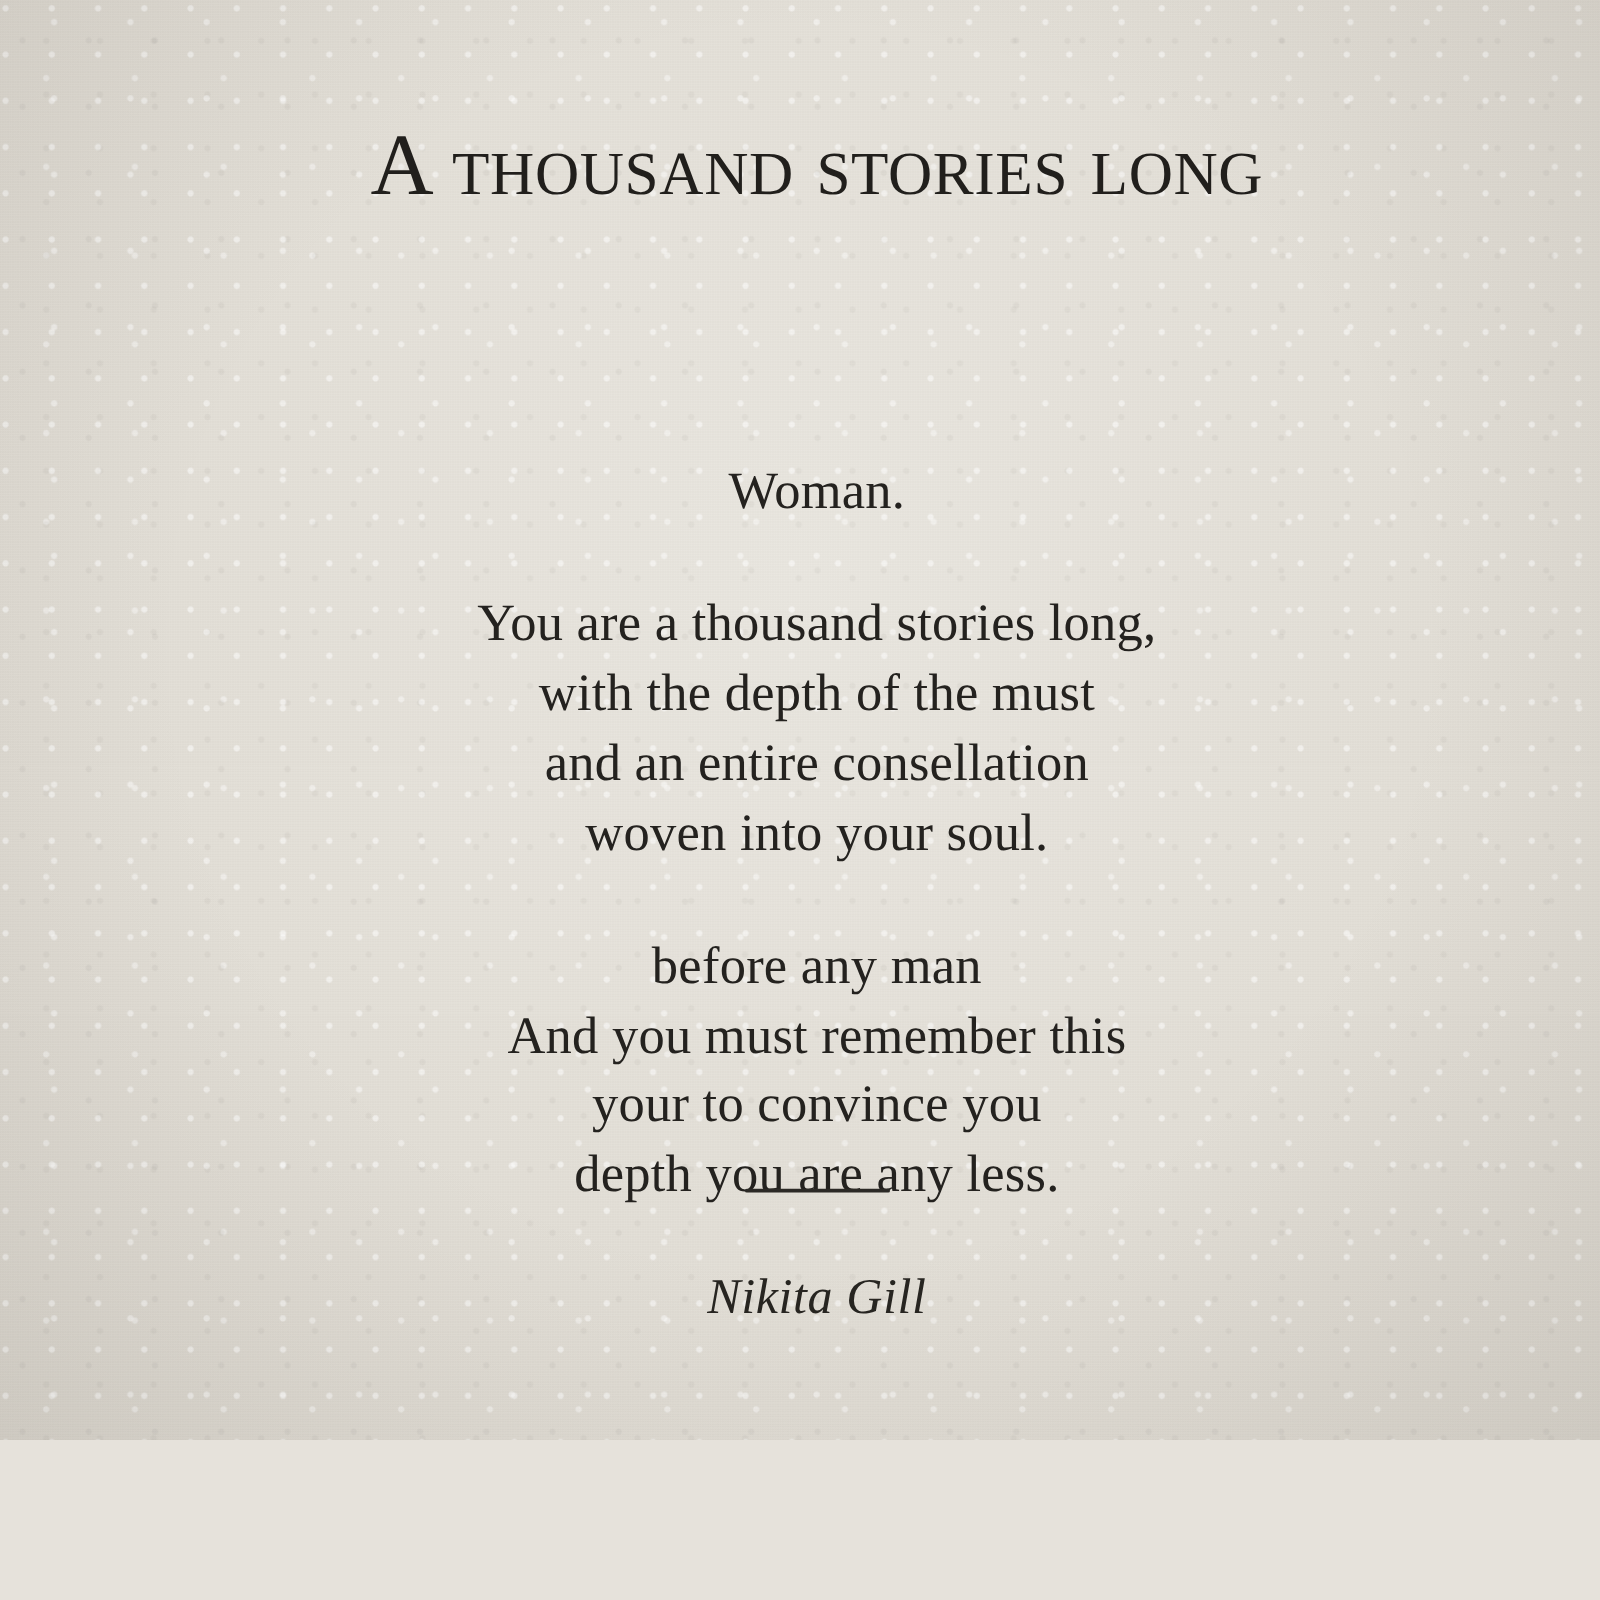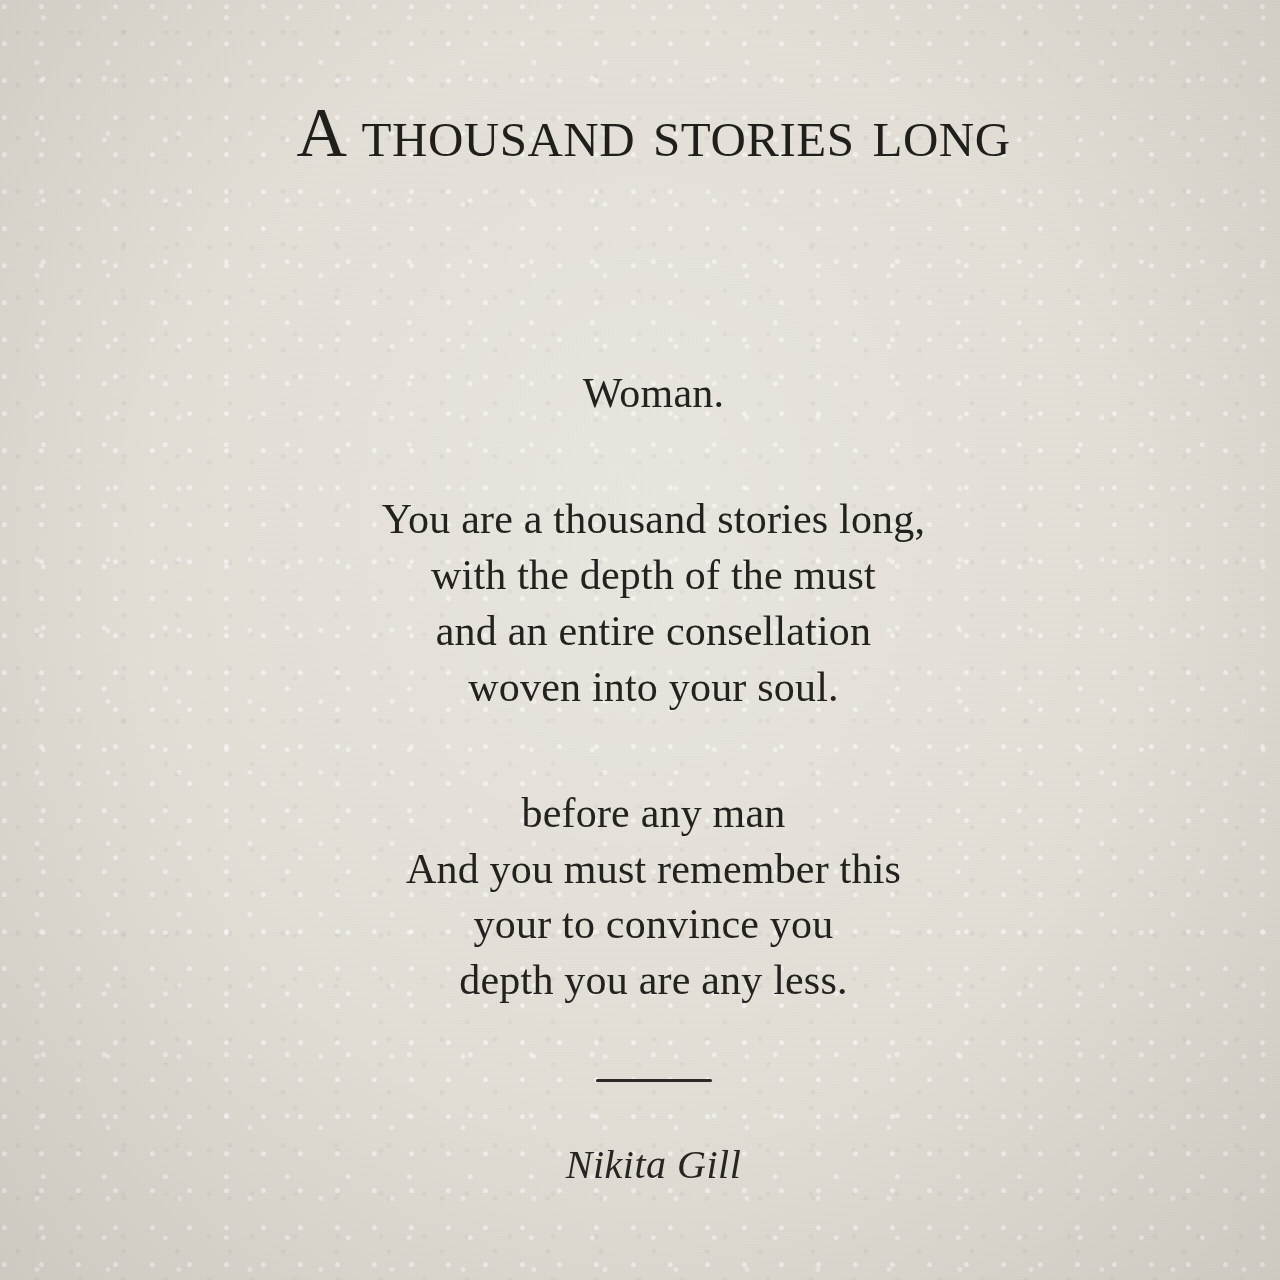--- a/index.html
+++ b/index.html
@@ -10,21 +10,21 @@
     width: 1280px;
     height: 1280px;
     overflow: hidden;
     background: #e6e2db;
     font-family: "Liberation Serif", serif;
     color: #262522;
   }
   .page {
     position: relative;
     width: 1280px;
-    height: 1280px;
+    height: 1152px;
     box-sizing: border-box;
     background-color: #e5e1da;
     background-image:
       radial-gradient(circle at 12% 18%, rgba(255,255,255,0.55) 0 2px, rgba(0,0,0,0) 3px),
       radial-gradient(circle at 34% 61%, rgba(0,0,0,0.035) 0 2px, rgba(0,0,0,0) 3px),
       radial-gradient(circle at 71% 29%, rgba(255,255,255,0.5) 0 2px, rgba(0,0,0,0) 3px),
       radial-gradient(circle at 86% 76%, rgba(0,0,0,0.03) 0 2px, rgba(0,0,0,0) 3px),
       radial-gradient(circle at 52% 88%, rgba(255,255,255,0.45) 0 2px, rgba(0,0,0,0) 3px),
       radial-gradient(ellipse at 50% 40%, #eae7e0 0%, #e3dfd7 55%, #dcd8d0 100%);
     background-size: 37px 37px, 53px 53px, 61px 61px, 43px 43px, 71px 71px, 100% 100%;
@@ -75,21 +75,21 @@
     font-size: 42px;
     line-height: 1.33;
     color: #24221f;
     letter-spacing: 0.2px;
   }
   .stanza {
     margin: 0;
     padding: 0;
   }
   .stanza + .stanza {
-    margin-top: 70px;
+    margin-top: 50px;
   }
   .line {
     display: block;
     white-space: nowrap;
   }
   .signature-block {
     position: absolute;
     left: 0;
     right: 0;
     bottom: 92px;

